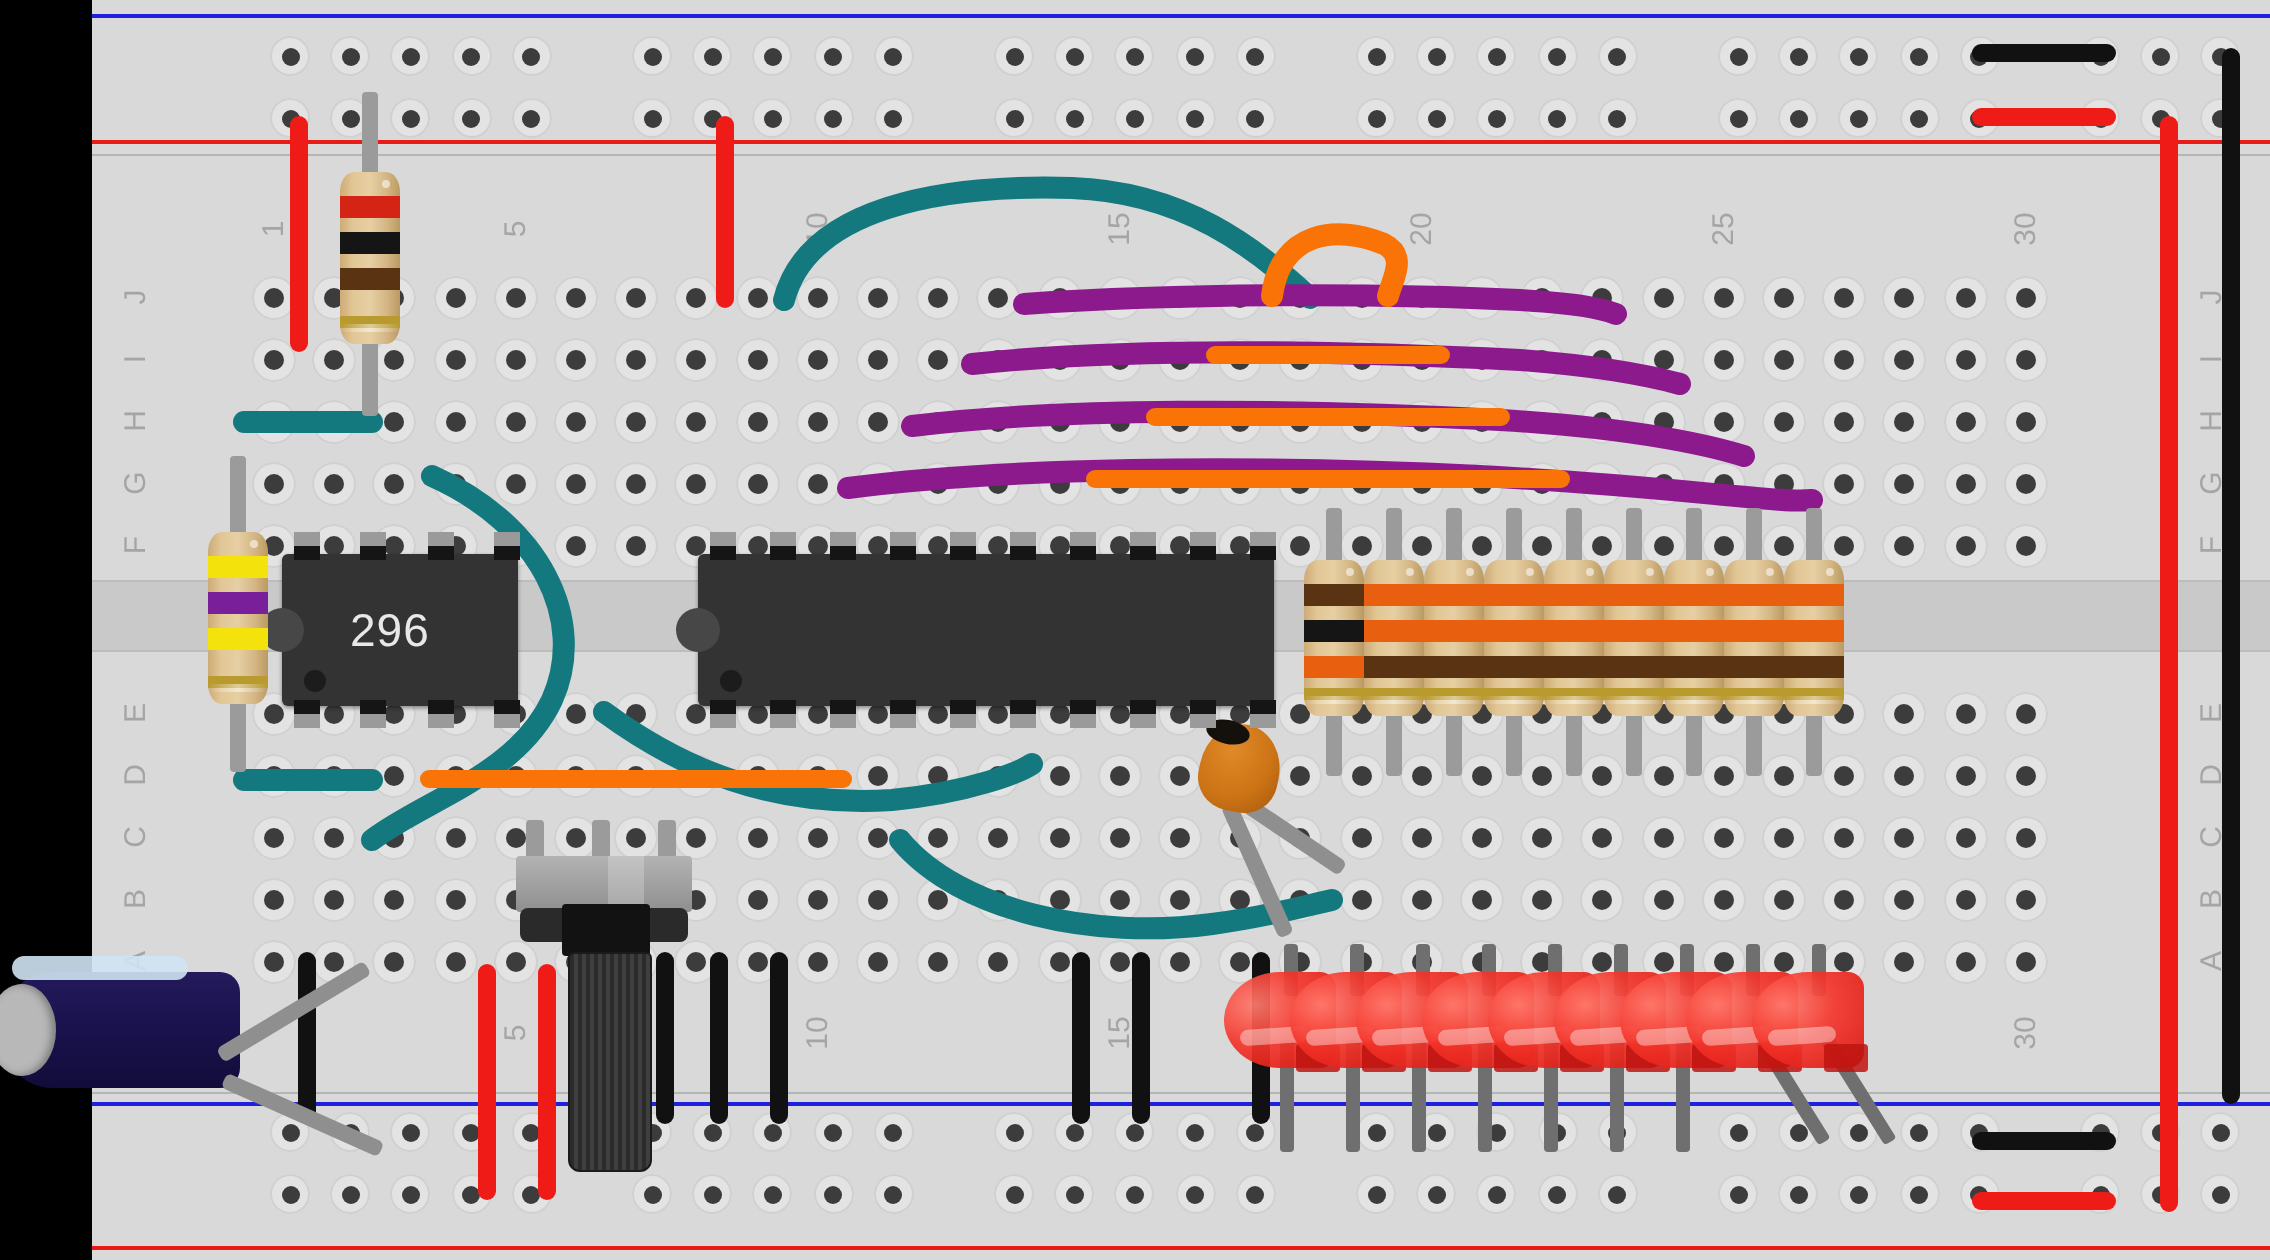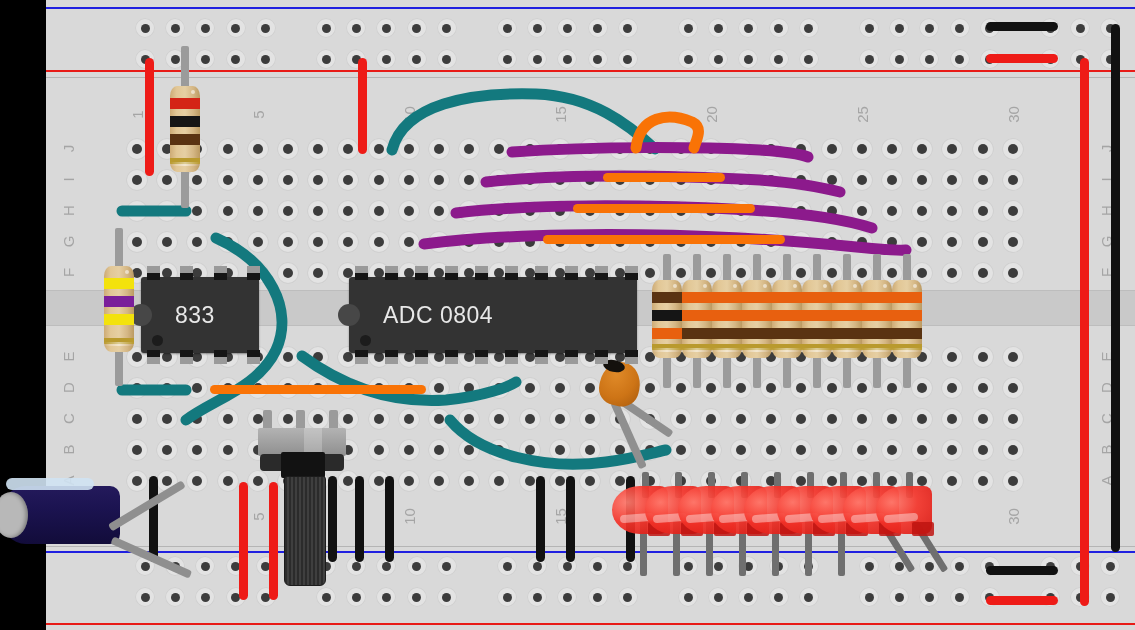--- a/index.html
+++ b/index.html
@@ -844,42 +844,41 @@
     <div class="ccap-lead" style="left:20px; top:34px; width:62px; transform:rotate(34deg);"></div>
     <div class="ccap-lead" style="left:14px; top:36px; width:72px; transform:rotate(66deg);"></div>
     <div class="ccap-body"></div>
     <div class="ccap-top"></div>
   </div>
 
   <div id="ics">
       <div class="ic" style="left: 141px; top: 277px; width: 118px; height: 76px;">
         <div class="ic-notch"></div>
         <div class="ic-dot"></div>
-        <div class="ic-label">833</div>
+        <div class="ic-label">296</div>
         <div class="ic-pin" style="left: 6px; top: -11px;"></div>
         <div class="ic-foot" style="left: 6px; top: -4px;"></div>
         <div class="ic-pin" style="left: 6px; bottom: -11px;"></div>
         <div class="ic-foot" style="left: 6px; bottom: -4px;"></div>
         <div class="ic-pin" style="left: 39.3333px; top: -11px;"></div>
         <div class="ic-foot" style="left: 39.3333px; top: -4px;"></div>
         <div class="ic-pin" style="left: 39.3333px; bottom: -11px;"></div>
         <div class="ic-foot" style="left: 39.3333px; bottom: -4px;"></div>
         <div class="ic-pin" style="left: 72.6667px; top: -11px;"></div>
         <div class="ic-foot" style="left: 72.6667px; top: -4px;"></div>
         <div class="ic-pin" style="left: 72.6667px; bottom: -11px;"></div>
         <div class="ic-foot" style="left: 72.6667px; bottom: -4px;"></div>
         <div class="ic-pin" style="left: 106px; top: -11px;"></div>
         <div class="ic-foot" style="left: 106px; top: -4px;"></div>
         <div class="ic-pin" style="left: 106px; bottom: -11px;"></div>
         <div class="ic-foot" style="left: 106px; bottom: -4px;"></div>
       </div>
       <div class="ic" style="left: 349px; top: 277px; width: 288px; height: 76px;">
         <div class="ic-notch"></div>
         <div class="ic-dot"></div>
-        <div class="ic-label">ADC 0804</div>
         <div class="ic-pin" style="left: 6px; top: -11px;"></div>
         <div class="ic-foot" style="left: 6px; top: -4px;"></div>
         <div class="ic-pin" style="left: 6px; bottom: -11px;"></div>
         <div class="ic-foot" style="left: 6px; bottom: -4px;"></div>
         <div class="ic-pin" style="left: 36px; top: -11px;"></div>
         <div class="ic-foot" style="left: 36px; top: -4px;"></div>
         <div class="ic-pin" style="left: 36px; bottom: -11px;"></div>
         <div class="ic-foot" style="left: 36px; bottom: -4px;"></div>
         <div class="ic-pin" style="left: 66px; top: -11px;"></div>
         <div class="ic-foot" style="left: 66px; top: -4px;"></div>

